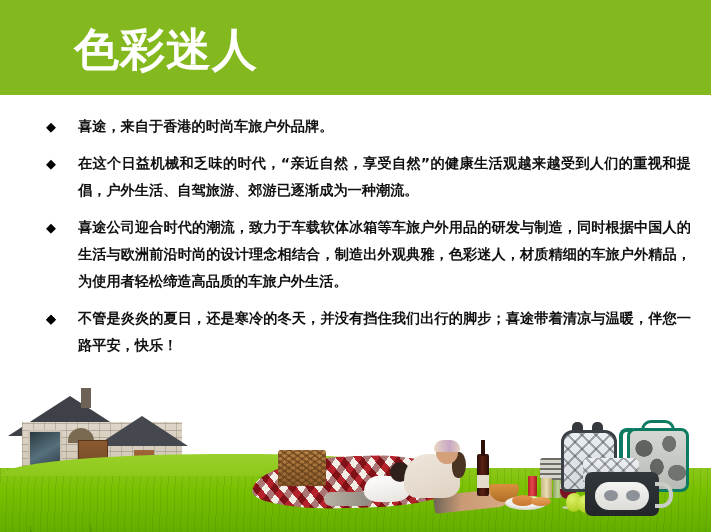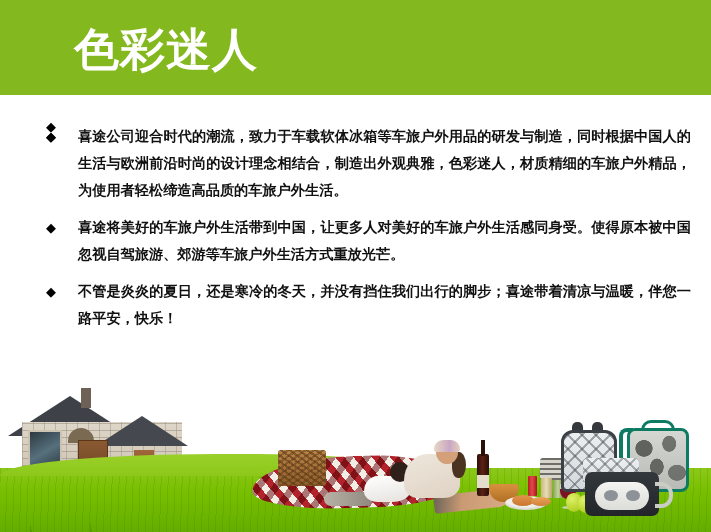--- a/index.html
+++ b/index.html
@@ -561,34 +561,35 @@
 
 <div id="header-banner">
   <div id="page-title">色彩迷人</div>
 </div>
 
 <div id="content-body">
   <ul id="bullet-list">
 
     <li class="bullet-item">
       <span class="bullet-marker">◆</span>
+      <span>喜途，来自于香港的时尚车旅户外品牌。</span>
     </li>
 
     <li class="bullet-item">
       <span class="bullet-marker">◆</span>
+      <span>在这个日益机械和乏味的时代，“亲近自然，享受自然”的健康生活观越来越受到人们的重视和提倡，户外生活、自驾旅游、郊游已逐渐成为一种潮流。</span>
     </li>
 
     <li class="bullet-item">
       <span class="bullet-marker">◆</span>
       <span>喜途公司迎合时代的潮流，致力于车载软体冰箱等车旅户外用品的研发与制造，同时根据中国人的生活与欧洲前沿时尚的设计理念相结合，制造出外观典雅，色彩迷人，材质精细的车旅户外精品，为使用者轻松缔造高品质的车旅户外生活。</span>
     </li>
 
     <li class="bullet-item">
       <span class="bullet-marker">◆</span>
-      <span>喜途将美好的车旅户外生活带到中国，让更多人对美好的车旅户外生活感同身受。使得原本被中国忽视自驾旅游、郊游等车旅户外生活方式重放光芒。</span>
     </li>
 
     <li class="bullet-item">
       <span class="bullet-marker">◆</span>
       <span>不管是炎炎的夏日，还是寒冷的冬天，并没有挡住我们出行的脚步；喜途带着清凉与温暖，伴您一路平安，快乐！</span>
     </li>
 
   </ul>
 </div>
 

